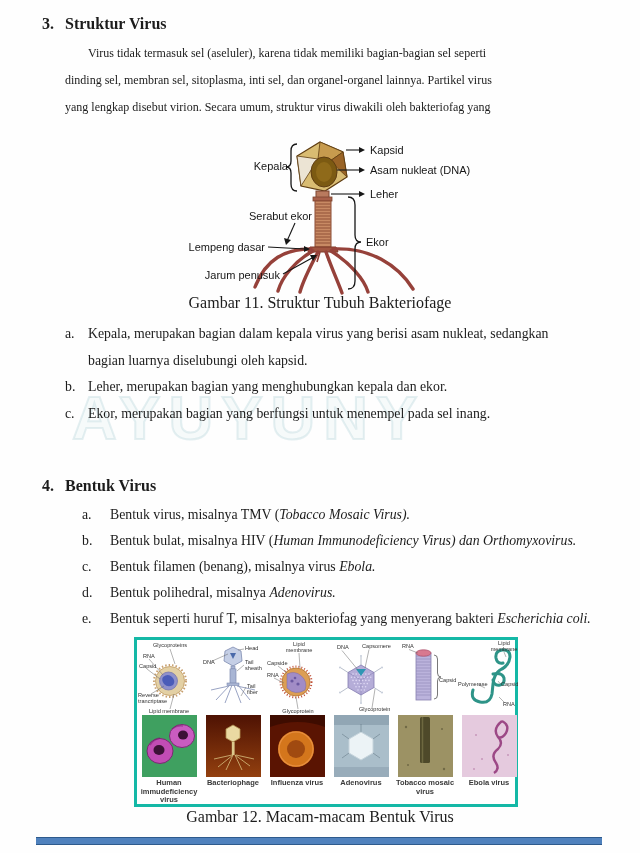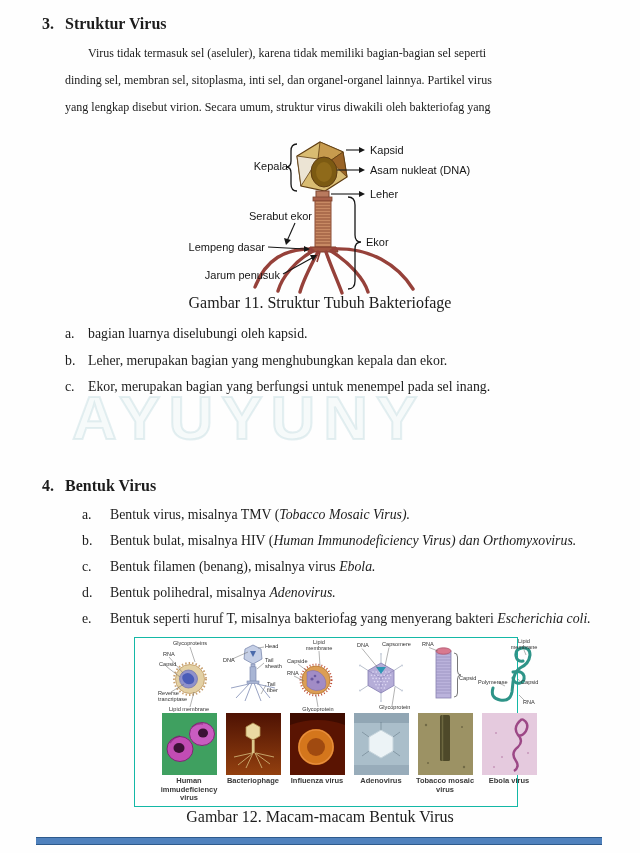--- a/index.html
+++ b/index.html
@@ -20,21 +20,21 @@
   .caption{position:absolute;left:0;width:640px;text-align:center;font-size:16px;white-space:nowrap;}
   .s3list{position:absolute;left:65px;width:548px;font-size:13.8px;line-height:26.7px;}
   .li{position:relative;padding-left:23px;}
   .marker{position:absolute;left:0;top:0;}
   .s4list{position:absolute;left:82px;width:540px;font-size:13.8px;line-height:25.9px;}
   .li4{position:relative;padding-left:28px;white-space:nowrap;}
   .fig11wrap{position:absolute;left:170px;top:139px;width:300px;height:158px;}
   .fig11wrap svg{overflow:visible;}
   .figlbl{font-family:"Liberation Sans",sans-serif;font-size:11px;fill:#161616;}
   .fig12{position:absolute;left:134px;top:637px;width:384px;height:170px;background:#ffffff;
-         border:1px solid #14b8a6;box-sizing:border-box;display:flex;padding-left:22px;}
+         border:3px solid #14b8a6;box-sizing:border-box;display:flex;}
   .fcol{width:64px;display:flex;flex-direction:column;align-items:center;}
   .fcol svg{display:block;overflow:visible;}
   .vname{margin-top:2px;width:62px;text-align:center;font-family:"Liberation Sans",sans-serif;
          font-weight:bold;font-size:7.5px;line-height:8.5px;color:#3a3a3a;}
   .mini{font-family:"Liberation Sans",sans-serif;font-size:5.6px;fill:#333;}
   .bar{position:absolute;left:36px;top:837px;width:566px;height:6px;background:#4f81bd;
        border-top:1px solid #2e5a8c;border-bottom:1px solid #2e5a8c;}
 </style>
 </head>
 <body>
@@ -127,20 +127,21 @@
         <text class="figlbl" x="110" y="140" text-anchor="end">Jarum penusuk</text>
         <text class="figlbl" x="196" y="107">Ekor</text>
       </svg>
     </div>
 
     <div class="caption" style="top:294px;">Gambar 11. Struktur Tubuh Bakteriofage</div>
 
     <div class="s3list" style="top:321px;">
       <div class="li">
         <span class="marker b">a.</span>
+        <div class="pline"><span class="b">Kepala</span><span>, merupakan bagian dalam kepala virus yang berisi asam nukleat, sedangkan</span></div>
         <div class="pline"><span>bagian luarnya diselubungi oleh kapsid.</span></div>
       </div>
       <div class="li">
         <span class="marker b">b.</span>
         <div class="pline"><span class="b">Leher</span><span>, merupakan bagian yang menghubungkan kepala dan ekor.</span></div>
       </div>
       <div class="li">
         <span class="marker b">c.</span>
         <div class="pline"><span class="b">Ekor</span><span>, merupakan bagian yang berfungsi untuk menempel pada sel inang.</span></div>
       </div>

